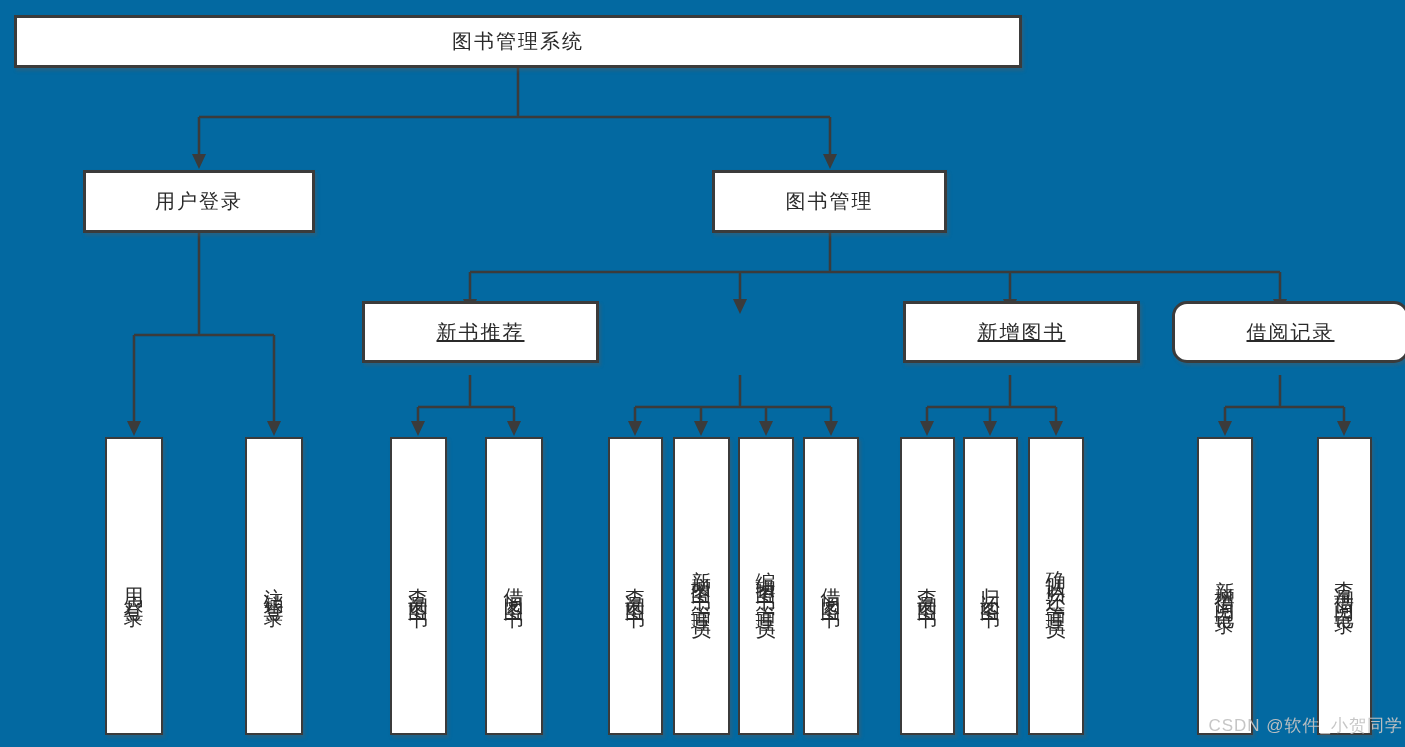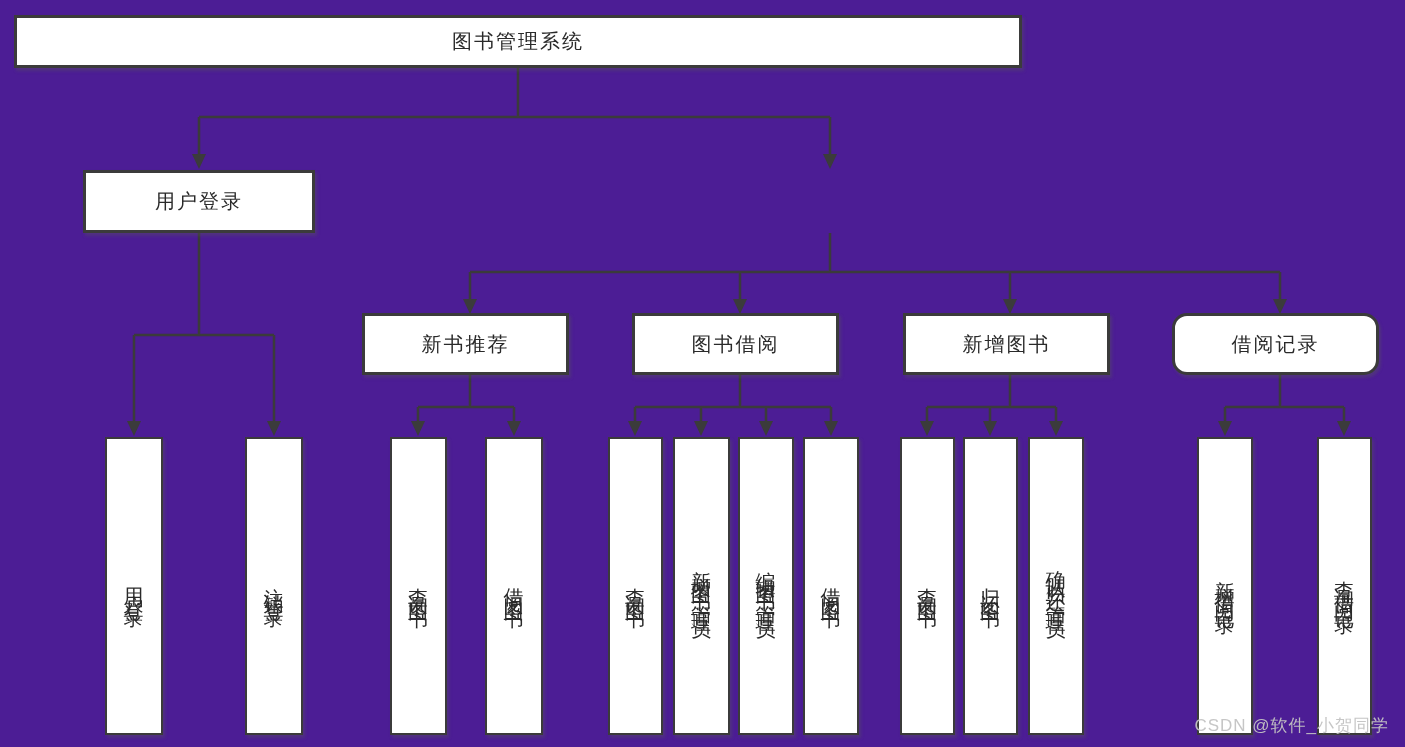--- a/index.html
+++ b/index.html
@@ -5,21 +5,21 @@
   html, body {
     margin: 0;
     padding: 0;
     background: #ffffff;
     font-family: "Liberation Sans", "DejaVu Sans", sans-serif;
   }
   .canvas {
     position: relative;
     width: 1405px;
     height: 747px;
-    background: #4c1d95;
+    background: #0369a1;
     overflow: hidden;
   }
   svg.connectors {
     position: absolute;
     left: 0; top: 0;
     width: 1405px;
     height: 747px;
     z-index: 1;
   }
   .box {
@@ -32,41 +32,41 @@
     justify-content: center;
     color: #2a2a2a;
     font-size: 20px;
     letter-spacing: 2px;
     z-index: 2;
     box-shadow: 2px 3px 3px rgba(90,90,90,0.35);
   }
   .root-box   { left: 14px;  top: 15px;  width: 1008px; height: 53px; }
   .lvl2-login { left: 83px;  top: 170px; width: 232px;  height: 63px; }
   .lvl2-mgmt  { left: 712px; top: 170px; width: 235px;  height: 63px; }
-  .lvl3 { top: 313px; height: 62px; width: 207px; }
+  .lvl3 { top: 301px; height: 62px; width: 237px; text-decoration: underline; }
   .lvl3-newbook { left: 362px; }
   .lvl3-borrow  { left: 632px; }
   .lvl3-current { left: 903px; }
   .lvl3-record  { left: 1172px; border-radius: 15px; }
   .leaf {
     top: 437px;
     height: 298px;
     border-width: 2.5px;
     z-index: 2;
   }
   .leaf span {
     writing-mode: vertical-rl;
     text-orientation: mixed;
     letter-spacing: 7px;
     line-height: 1;
     white-space: nowrap;
   }
   .watermark {
     position: absolute;
-    right: 16px;
+    right: 2px;
     top: 714px;
     font-size: 17px;
     color: #c3c3c3;
     letter-spacing: 1px;
     z-index: 3;
     opacity: 0.95;
   }
 </style>
 </head>
 <body>
@@ -95,26 +95,26 @@
          M1337 421 h14 L1344 436 z"></path>
   </svg>
 
   <div class="box root-box">
     <span>图书管理系统</span>
   </div>
 
   <div class="box lvl2-login">
     <span>用户登录</span>
   </div>
+  <div class="box lvl2-mgmt">
+    <span>图书管理</span>
+  </div>
 
   <div class="box lvl3 lvl3-newbook">
     <span>新书推荐</span>
-  </div>
-  <div class="box lvl3 lvl3-borrow">
-    <span>图书借阅</span>
   </div>
   <div class="box lvl3 lvl3-current">
     <span>新增图书</span>
   </div>
   <div class="box lvl3 lvl3-record">
     <span>借阅记录</span>
   </div>
 
   <div class="box leaf" style="left:105px;width:58px">
     <span>用户登录</span>

